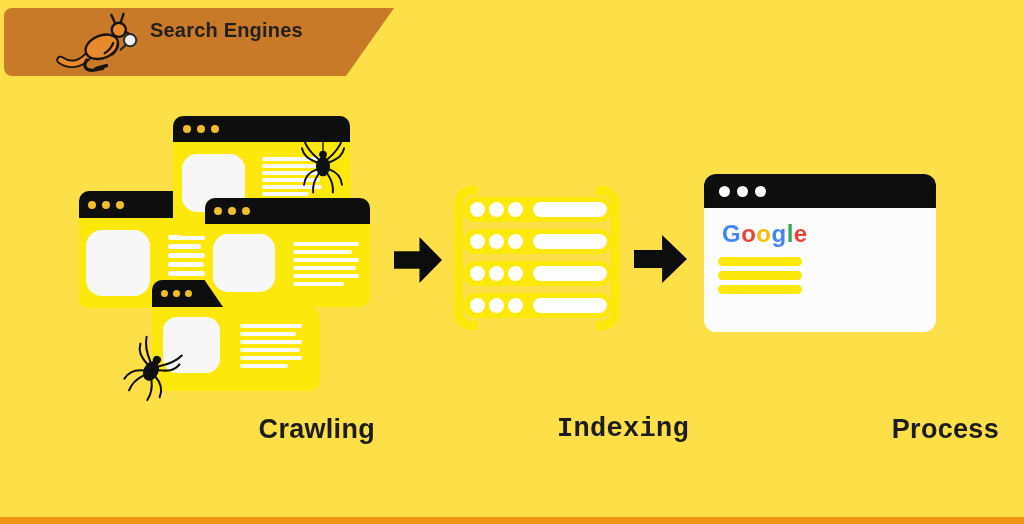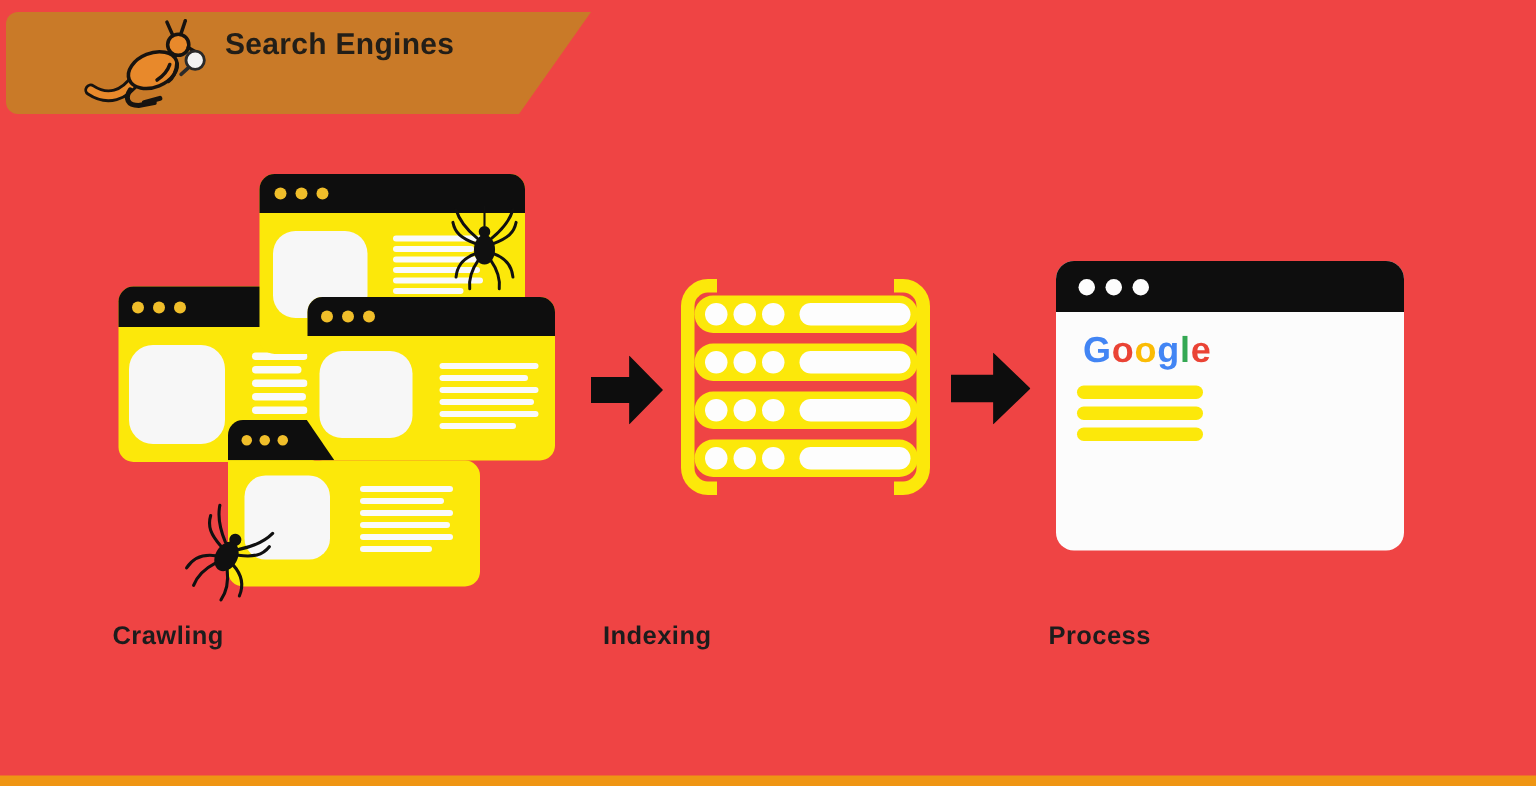--- a/index.html
+++ b/index.html
@@ -1,17 +1,17 @@
 <!DOCTYPE html>
 <html><head>
 <meta charset="utf-8">
 <style>
   html,body{margin:0;padding:0;width:1024px;height:524px;overflow:hidden;
     font-family:"Liberation Sans",sans-serif;}
-  .canvas{position:relative;width:1024px;height:524px;background:#ef4444;overflow:hidden;}
+  .canvas{position:relative;width:1024px;height:524px;background:#fde047;overflow:hidden;}
 
   
   .band{position:absolute;left:4px;top:8px;width:390px;height:68px;background:#C97A28;
     border-radius:8px 0 0 8px;
     clip-path:polygon(0 0,100% 0,calc(100% - 48px) 100%,0 100%);}
   .brand-logo{position:absolute;left:48px;top:3px;width:96px;height:64px;}
   .brand-title{position:absolute;left:146px;top:8px;color:#221E18;font-size:20px;
     font-weight:700;line-height:28px;letter-spacing:.2px;}
 
   
@@ -67,35 +67,35 @@
   #bracket-left{left:454px;top:186px;border-right:none;border-radius:18px 0 0 18px;}
   #bracket-right{left:596px;top:186px;border-left:none;border-radius:0 18px 18px 0;}
   .srv{position:absolute;left:463px;width:149px;height:25px;background:#FCE80A;
     border-radius:13px;display:flex;align-items:center;gap:4px;padding:0 5px 0 7px;
     box-sizing:border-box;}
   .sdot{width:15px;height:15px;border-radius:50%;background:#FDFDFD;flex:0 0 auto;}
   .spill{margin-left:auto;width:74px;height:15px;border-radius:8px;background:#FDFDFD;}
   #srv-1{top:197px}#srv-2{top:229px}#srv-3{top:261px}#srv-4{top:293px}
 
   
-  #rank-win{position:absolute;left:704px;top:174px;width:232px;height:193px;
+  #rank-win{position:absolute;left:704px;top:174px;width:232px;height:158px;
     background:#FCFCFC;border-radius:12px;}
   #rank-win .tbar{height:34px;border-radius:12px 12px 0 0;gap:7px;padding-left:15px;}
   .wdot{width:11px;height:11px;border-radius:50%;background:#FDFDFD;flex:0 0 auto;}
   .google{position:absolute;left:18px;top:46px;font-size:24px;font-weight:700;
     letter-spacing:.5px;}
   .rpill{position:absolute;left:14px;width:84px;height:9px;border-radius:5px;
     background:#FCE80A;}
   #rpill-1{top:83px}#rpill-2{top:97px}#rpill-3{top:111px}
 
   
-  .stage-label{position:absolute;top:414px;width:300px;text-align:left;
-    font-size:17px;font-weight:700;color:#1C1C1C;letter-spacing:.3px;}
+  .stage-label{position:absolute;top:414px;width:300px;text-align:right;
+    font-size:27px;font-weight:700;color:#1C1C1C;letter-spacing:.3px;}
   #label-crawling{left:75px;}
-  #label-indexing{left:402px;}
+  #label-indexing{left:389px;font-family:Liberation Mono, monospace;}
   #label-ranking{left:699px;}
 
   .bottom-strip{position:absolute;left:0;bottom:0;width:100%;height:7px;background:#EF9513;}
 </style>
 </head>
 <body>
 
 <div class="canvas">
 
   <div class="band">

